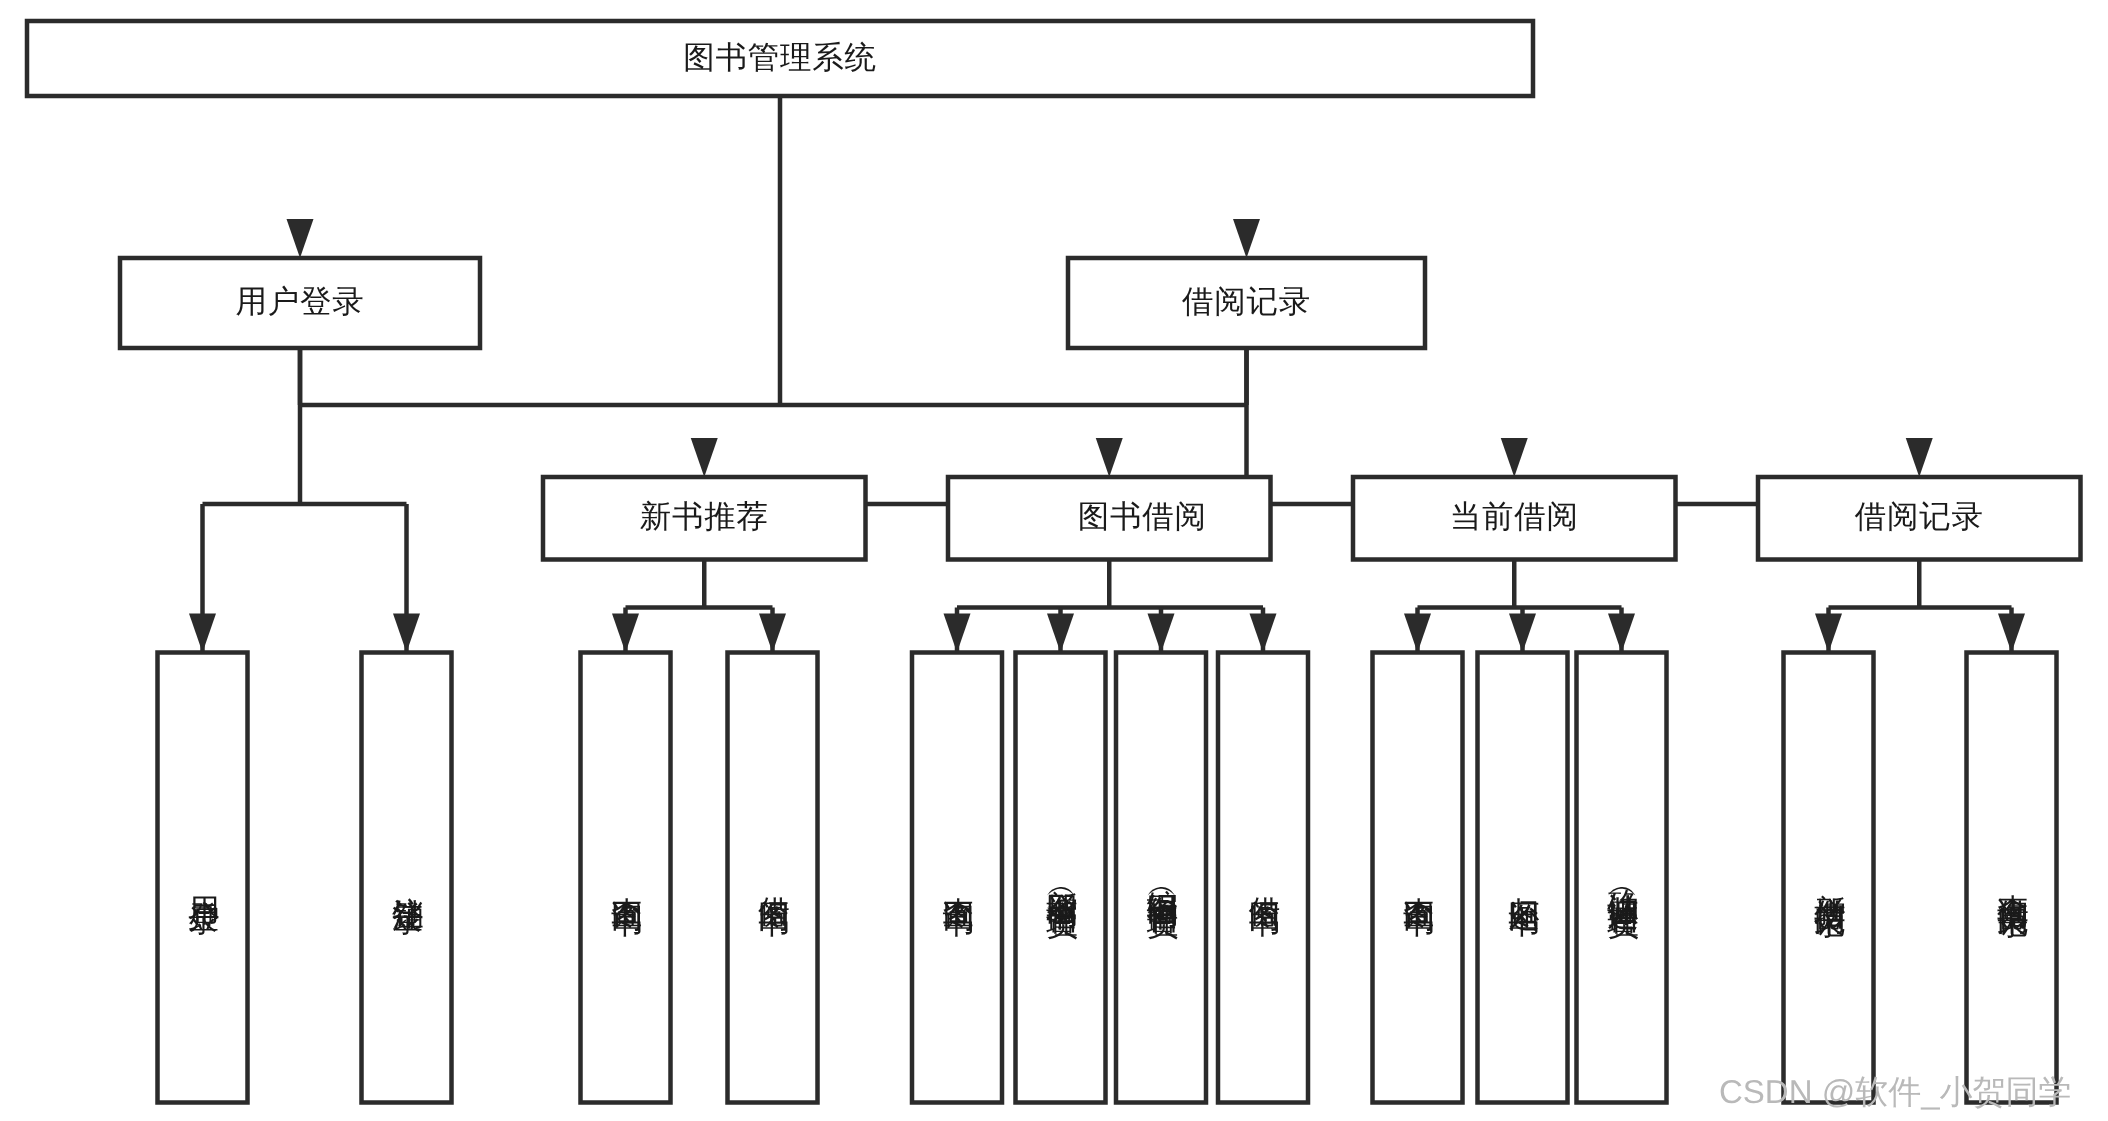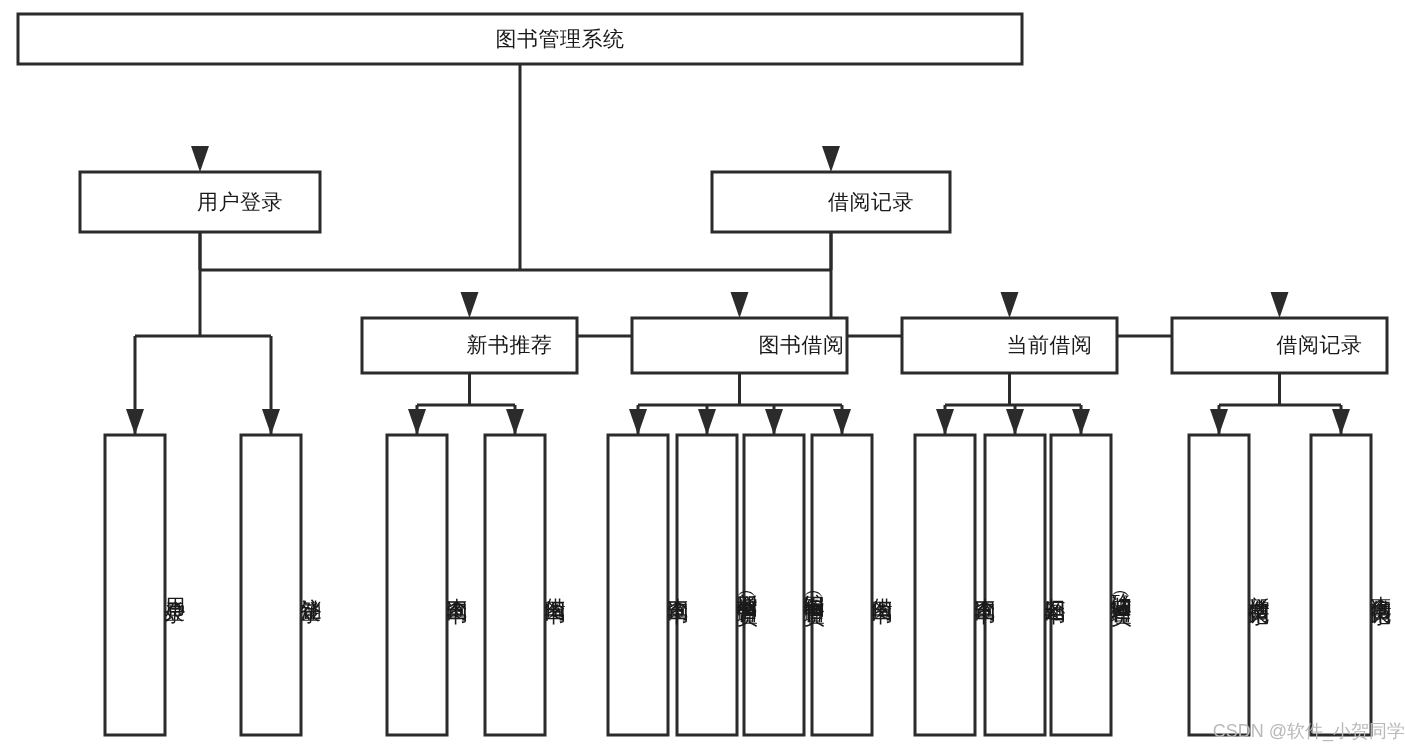--- a/index.html
+++ b/index.html
@@ -17,37 +17,36 @@
 
   .node-label{
     position:absolute;
     display:flex;align-items:center;justify-content:center;
     text-align:center;
     font-family:"Liberation Sans","DejaVu Sans",sans-serif;
     color:#1a1a1a;
     pointer-events:none;
     line-height:1.08;
     letter-spacing:0.5px;
-    padding-left:40px;
   }
   .node-label.horizontal{
     writing-mode:horizontal-tb;
     font-size:21px;
   }
   .node-label.vertical{
     writing-mode:vertical-rl;
     text-orientation:upright;
     font-size:21px;
     letter-spacing:2px;
     line-height:1.05;
   }
   .watermark{
     position:absolute;
-    right:0;bottom:4px;
-    font-size:18px;
+    right:24px;bottom:4px;
+    font-size:22px;
     color:#b9b9b9;
     font-family:"Liberation Sans","DejaVu Sans",sans-serif;
     white-space:nowrap;
     pointer-events:none;
   }
 </style>
 </head>
 <body>
 
 <div id="diagram-root">

